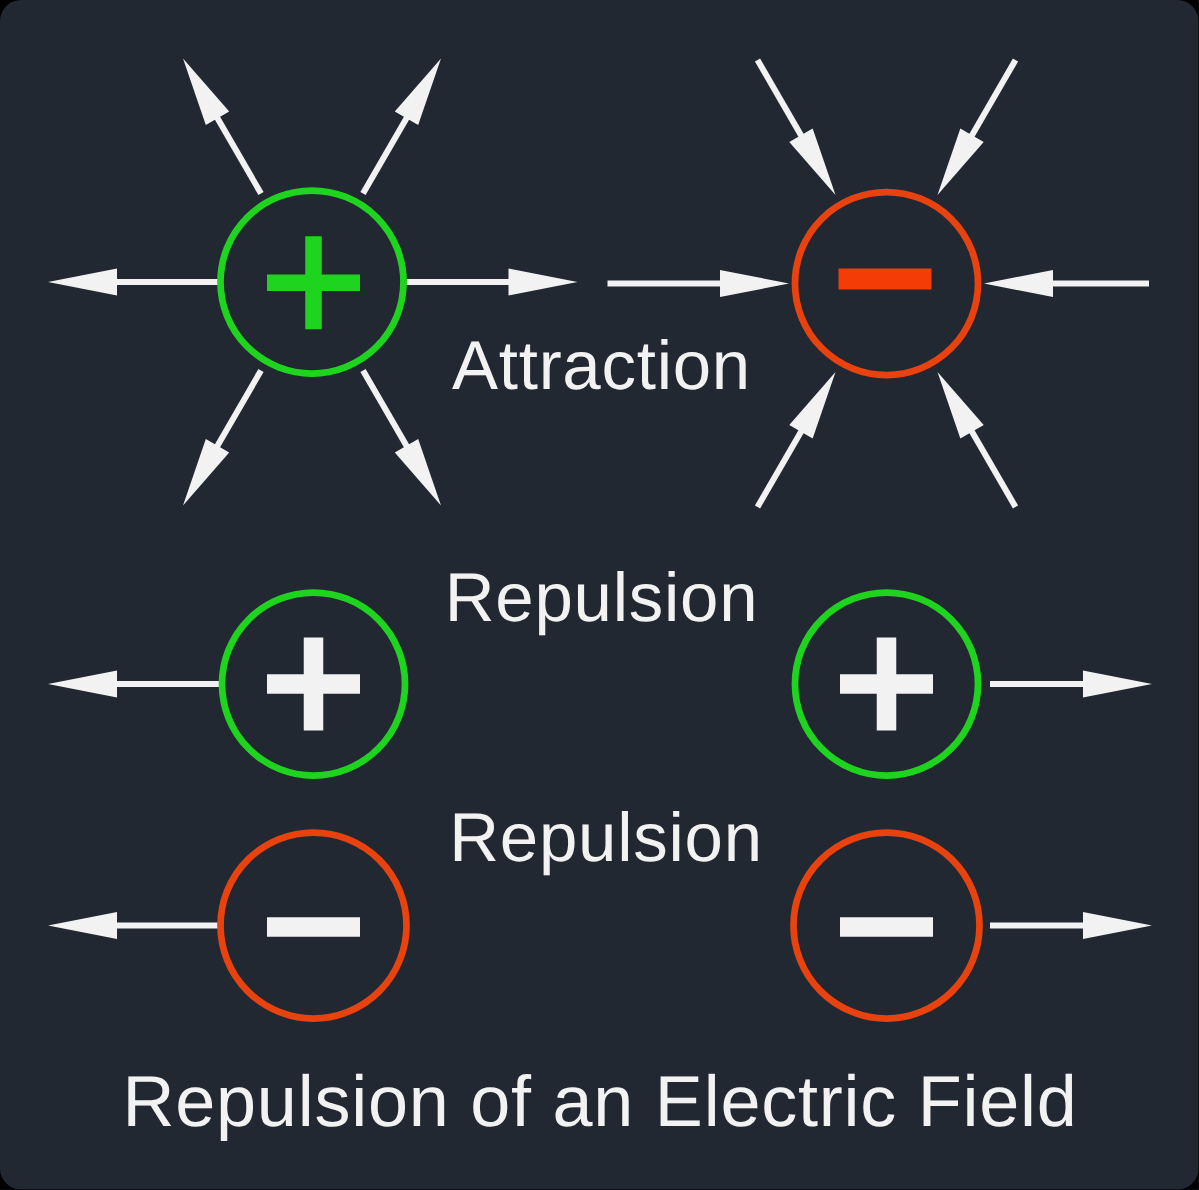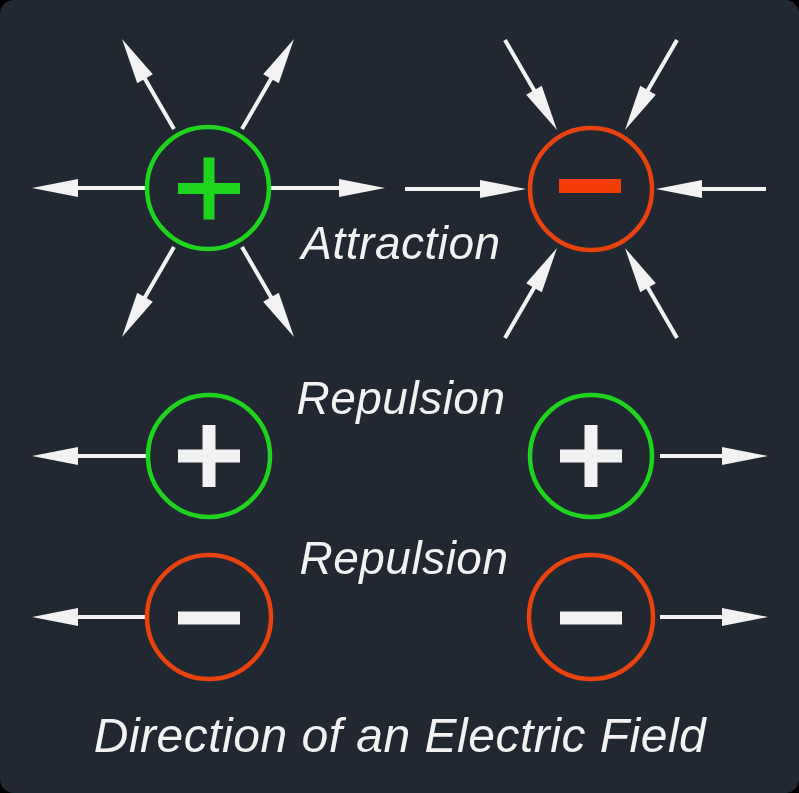--- a/index.html
+++ b/index.html
@@ -20,21 +20,20 @@
   line.sign-green{stroke:var(--positive,#1fd41f);}
   line.sign-red{stroke:var(--negative-sign,#f33d05);}
   line.sign-white{stroke:var(--sign-white,#f2f2f2);}
   .lbl{
     position:absolute;
     transform:translate(-50%,-50%);
     color:var(--text,#f2f2f2);
     white-space:nowrap;
     font-size:46px;
     letter-spacing:0.5px;
-    font-style:italic;
   }
   .lbl.title{font-size:48px;}
 </style>
 </head>
 <body>
 
 <div class="stage">
   <svg width="799" height="793" viewBox="0 0 799 793">
 
     <g>
@@ -137,14 +136,14 @@
       <g class="arrow">
           <line x1="660" y1="617" x2="728" y2="617"></line>
           <polygon points="768,617 722,626 722,608"></polygon>
         </g>
     </g>
   </svg>
 
   <div class="lbl" style="left:401px;top:243px;">Attraction</div>
   <div class="lbl" style="left:401px;top:398px;">Repulsion</div>
   <div class="lbl" style="left:404px;top:558px;">Repulsion</div>
-  <div class="lbl title" style="left:400px;top:735px;">Direction of an Electric Field</div>
+  <div class="lbl title" style="left:400px;top:735px;">Repulsion of an Electric Field</div>
 </div>
 
 </body></html>

